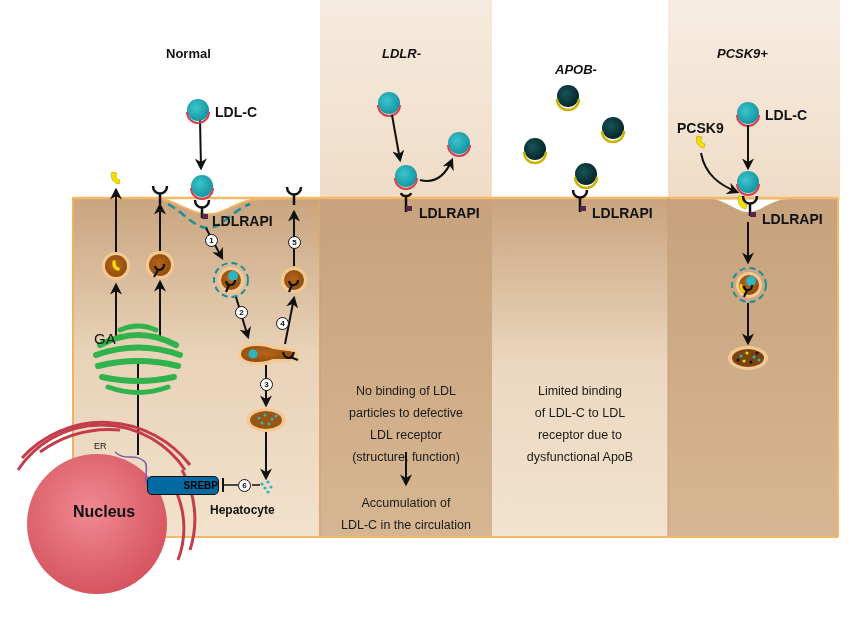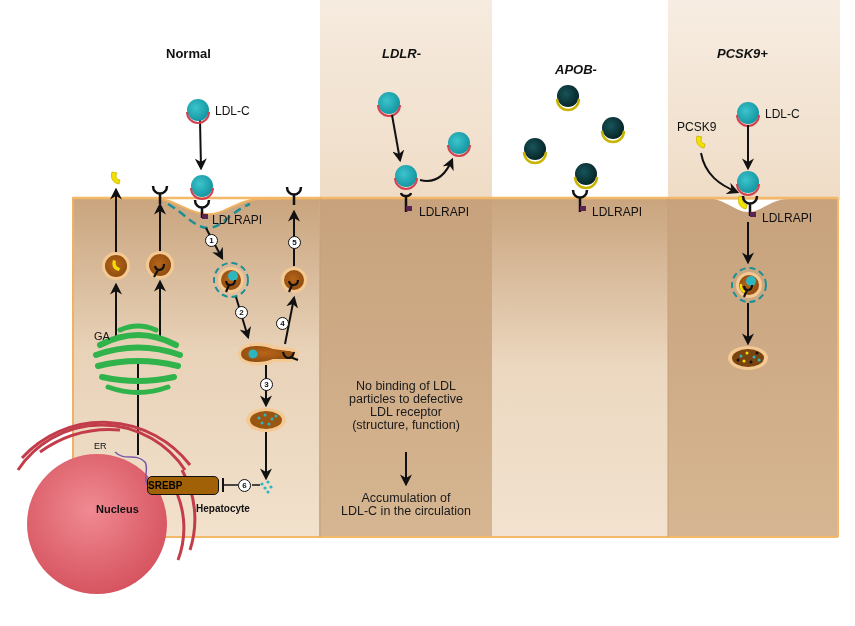--- a/index.html
+++ b/index.html
@@ -1,24 +1,24 @@
 <!DOCTYPE html>
 <html><head>
 <meta charset="utf-8">
 <style>
   html,body{margin:0;padding:0;background:#ffffff;}
   body{width:855px;height:626px;position:relative;overflow:hidden;font-family:"Liberation Sans",sans-serif;}
   #stage{position:absolute;left:0;top:0;width:770px;height:626px;}
   .lbl{position:absolute;font-family:"Liberation Sans",sans-serif;color:#111;white-space:nowrap;}
   .title{font-weight:bold;font-size:13px;}
   .title.it{font-style:italic;}
-  .small{font-size:12px;font-weight:normal;}
-  .desc{font-size:12.5px;text-align:center;line-height:13px;white-space:pre-line;color:#1a1a1a;}
-  .srebp{position:absolute;left:147px;top:476px;width:70px;height:17px;border:1.5px solid #111;border-radius:5px;background:#a16207;
-         font-size:10px;font-weight:bold;text-align:left;line-height:17px;}
+  .small{font-size:14px;font-weight:bold;}
+  .desc{font-size:12.5px;text-align:center;line-height:22px;white-space:pre-line;color:#1a1a1a;}
+  .srebp{position:absolute;left:147px;top:476px;width:70px;height:17px;border:1.5px solid #111;border-radius:5px;background:#0369a1;
+         font-size:10px;font-weight:bold;text-align:right;line-height:17px;}
 </style>
 </head>
 <body>
 
 <div id="stage">
 <svg width="855" height="626" viewBox="0 0 855 626" xmlns="http://www.w3.org/2000/svg" style="position:absolute;left:0;top:0">
   <defs>
     <linearGradient id="bgLdlr" x1="0" y1="0" x2="0" y2="1">
       <stop offset="0" stop-color="#f6ebdf"></stop>
           <stop offset="1" stop-color="#efdcc6"></stop>
@@ -279,32 +279,36 @@
 <div class="lbl title it" style="left:555px;top:46px;margin-top:16px;">APOB-</div>
 <div class="lbl title it" style="left:717px;top:46px;">PCSK9+</div>
 
 <div class="lbl small" style="left:215px;top:104px;">LDL-C</div>
 <div class="lbl small" style="left:212px;top:213px;">LDLRAPI</div>
 <div class="lbl small" style="left:419px;top:205px;">LDLRAPI</div>
 <div class="lbl small" style="left:592px;top:205px;">LDLRAPI</div>
 <div class="lbl small" style="left:762px;top:211px;">LDLRAPI</div>
 <div class="lbl small" style="left:765px;top:107px;">LDL-C</div>
 <div class="lbl small" style="left:677px;top:120px;">PCSK9</div>
-<div class="lbl" style="left:94px;top:330px;font-size:11px;">GA</div>
+<div class="lbl" style="left:94px;top:330px;font-size:15px;">GA</div>
 <div class="lbl" style="left:94px;top:441px;font-size:9px;">ER</div>
-<div class="lbl" style="left:96px;top:503px;font-size:11px;font-weight:bold;">Nucleus</div>
-<div class="lbl" style="left:196px;top:503px;font-size:10px;font-weight:bold;">Hepatocyte</div>
+<div class="lbl" style="left:73px;top:503px;font-size:16px;font-weight:bold;">Nucleus</div>
+<div class="lbl" style="left:210px;top:503px;font-size:12px;font-weight:bold;">Hepatocyte</div>
 <div class="srebp">SREBP</div>
 
 <div class="lbl" style="left:205px;top:234px;width:11px;height:11px;border:1.3px solid #111;border-radius:50%;background:#fff;font-size:8px;font-weight:bold;text-align:center;line-height:11px;">1</div>
 <div class="lbl" style="left:235px;top:306px;width:11px;height:11px;border:1.3px solid #111;border-radius:50%;background:#fff;font-size:8px;font-weight:bold;text-align:center;line-height:11px;">2</div>
 <div class="lbl" style="left:260px;top:378px;width:11px;height:11px;border:1.3px solid #111;border-radius:50%;background:#fff;font-size:8px;font-weight:bold;text-align:center;line-height:11px;">3</div>
 <div class="lbl" style="left:276px;top:317px;width:11px;height:11px;border:1.3px solid #111;border-radius:50%;background:#fff;font-size:8px;font-weight:bold;text-align:center;line-height:11px;">4</div>
 <div class="lbl" style="left:288px;top:236px;width:11px;height:11px;border:1.3px solid #111;border-radius:50%;background:#fff;font-size:8px;font-weight:bold;text-align:center;line-height:11px;">5</div>
 <div class="lbl" style="left:238px;top:479px;width:11px;height:11px;border:1.3px solid #111;border-radius:50%;background:#fff;font-size:8px;font-weight:bold;text-align:center;line-height:11px;">6</div>
 
 <div class="lbl desc" style="left:325px;top:380px;width:162px;">No binding of LDL
 particles to defective
 LDL receptor
 (structure, function)</div>
 <div class="lbl desc" style="left:325px;top:492px;width:162px;">Accumulation of
 LDL-C in the circulation</div>
+<div class="lbl desc" style="left:497px;top:380px;width:166px;">Limited binding
+of LDL-C to LDL
+receptor due to
+dysfunctional ApoB</div>
 </div>
 
 </body></html>

